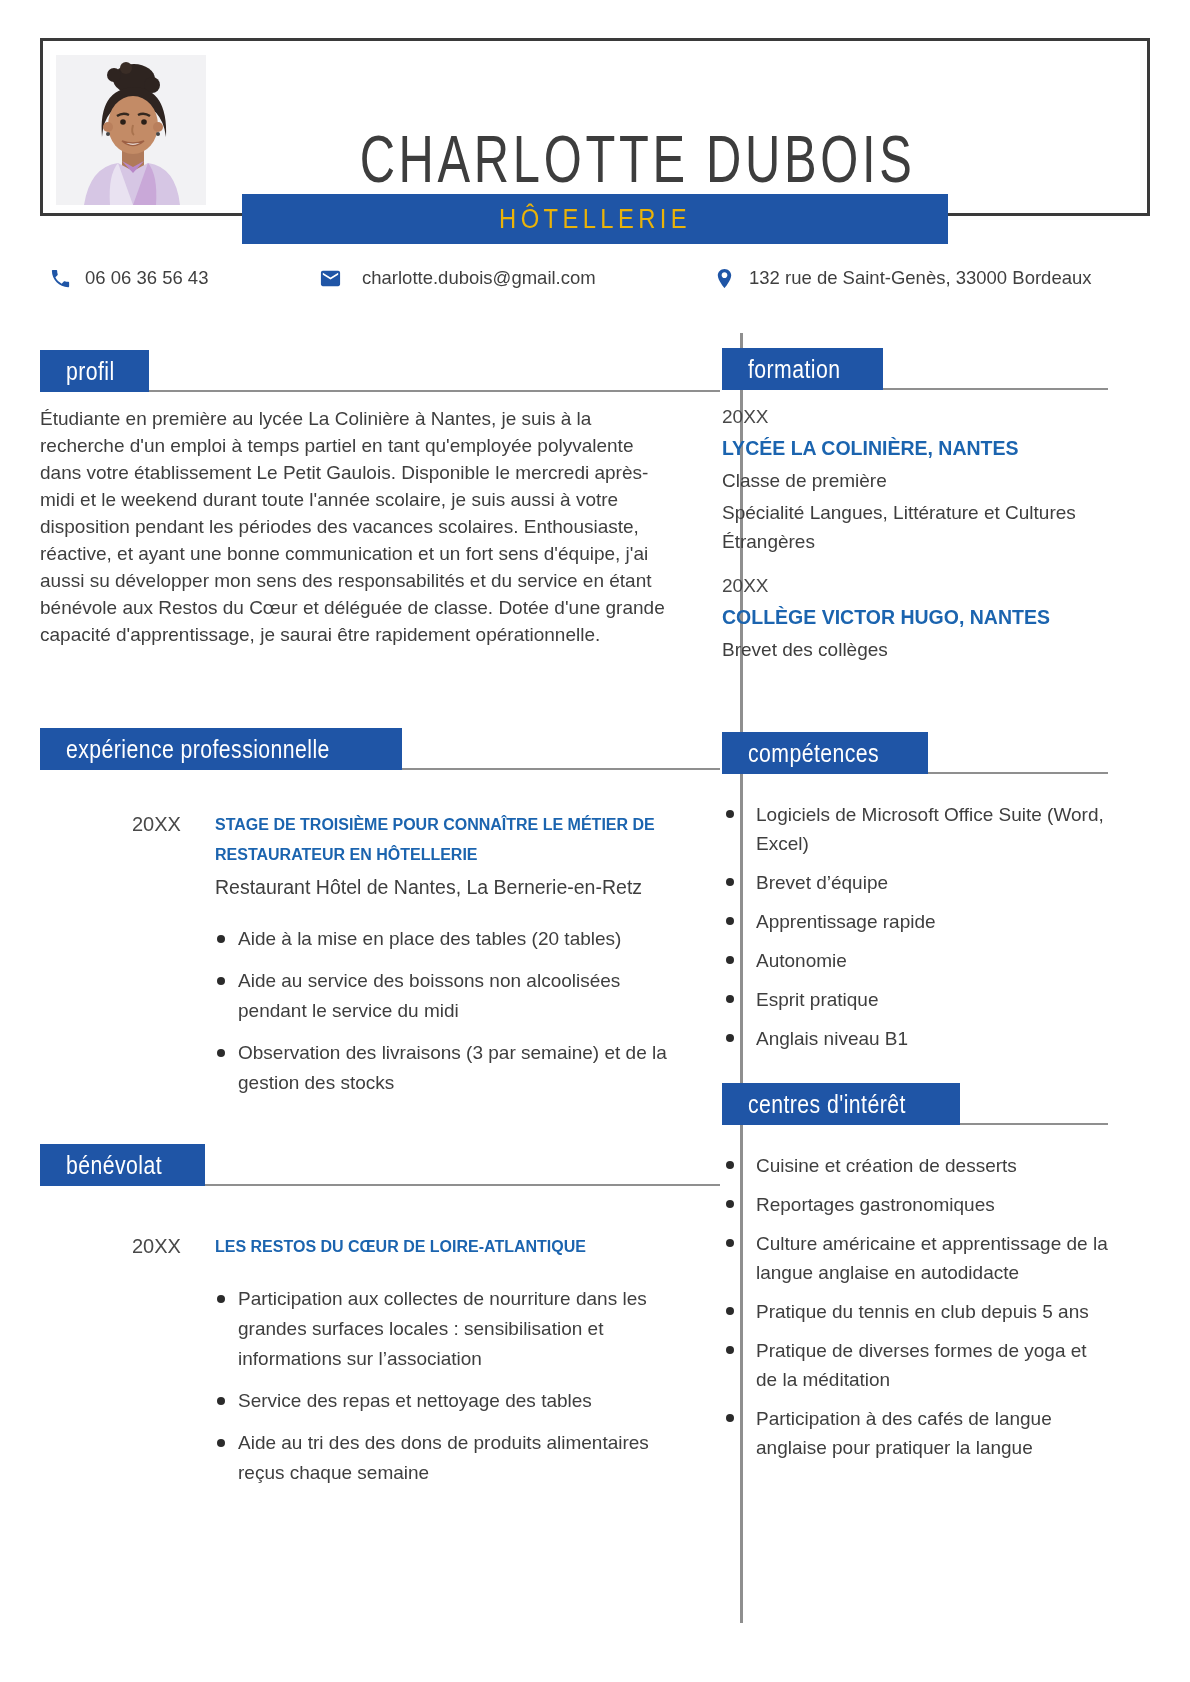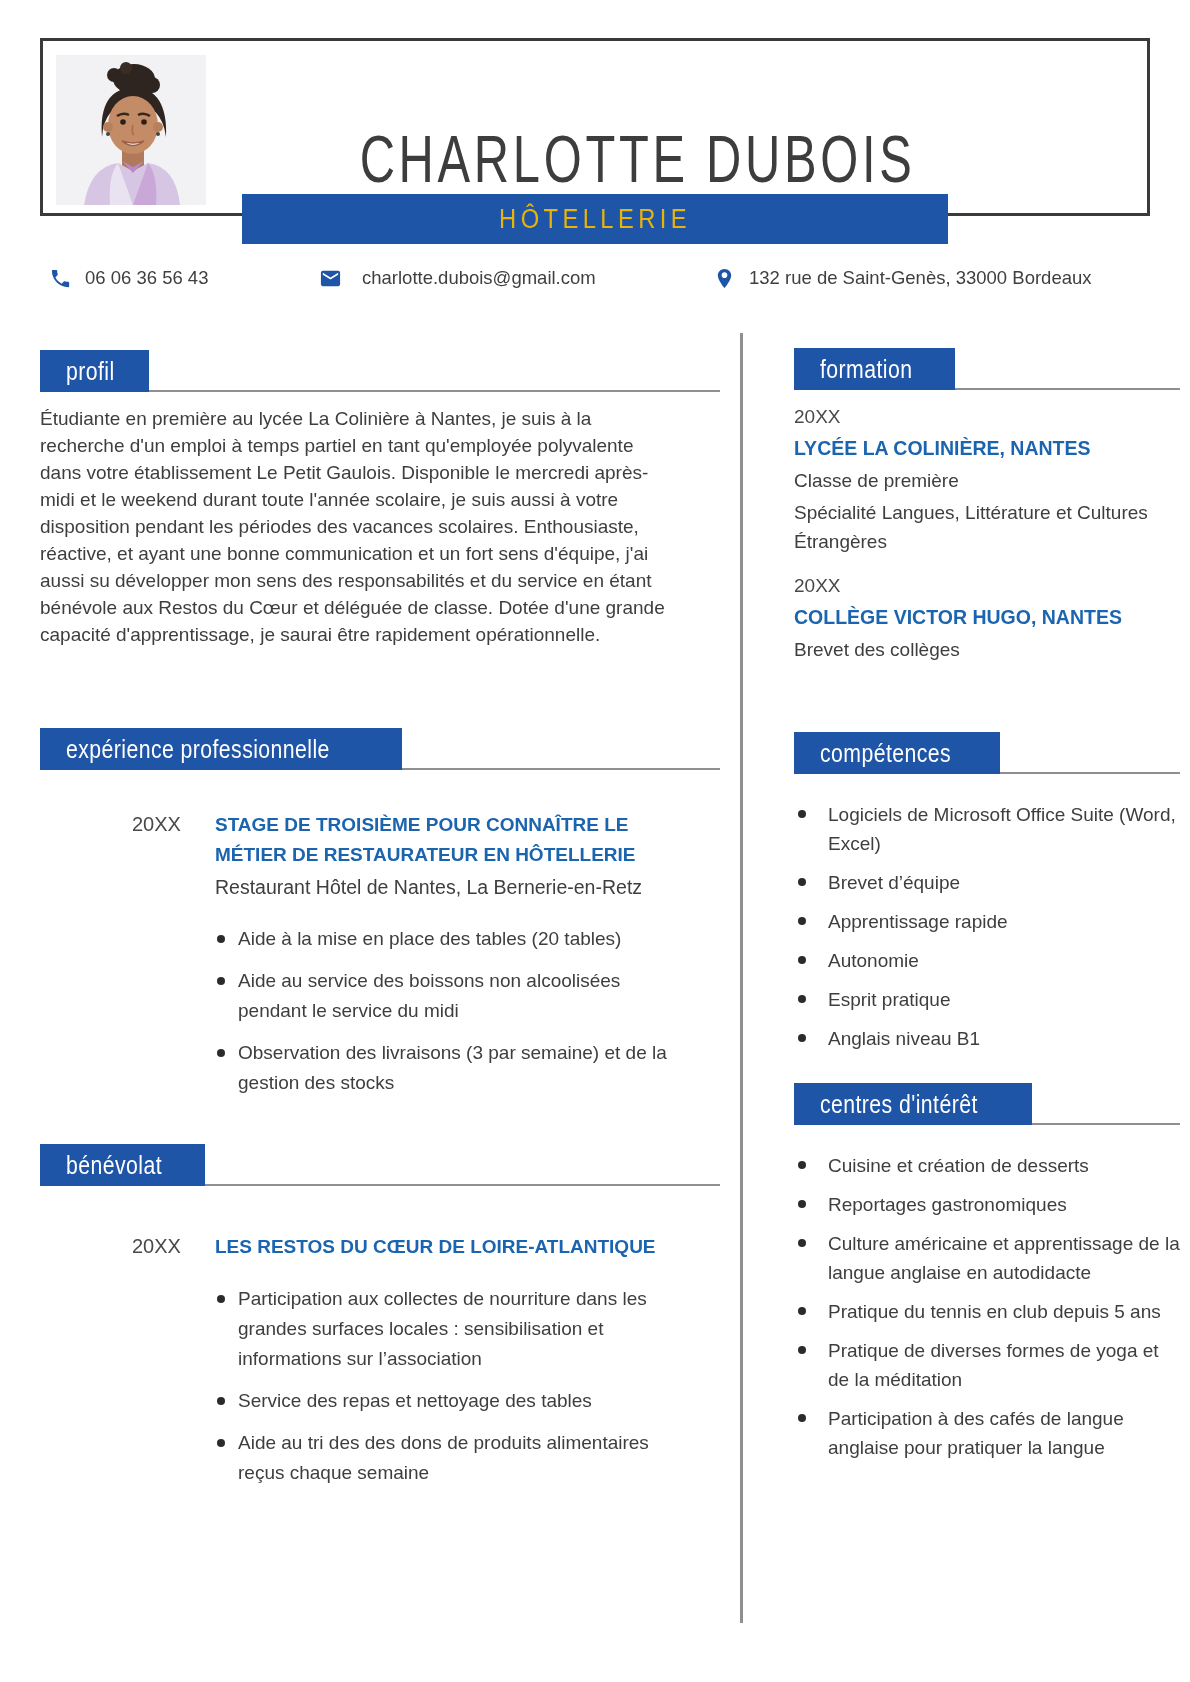--- a/index.html
+++ b/index.html
@@ -35,41 +35,41 @@
   .contact { position:absolute; left:0; top:250px; width:978px; height:56px;padding-left:44px; }
   .contact-item { position:absolute; top:0; height:56px; display:flex; align-items:center; gap:13px; }
   .contact-item.phone   { left:49px;  }
   .contact-item.email   { left:319px;gap:20px; }
   .contact-item.address { left:713px; }
   .contact-item svg { width:23px; height:23px; flex:none; }
   .contact-item .ctext { font-size:18.5px; color:#3f3f3f; white-space:nowrap; }
 
   
   .left-col  { position:absolute; left:40px;  top:352px; width:680px; }
-  .right-col { position:absolute; left:794px; top:350px; width:386px; }
+  .right-col { position:absolute; left:722px; top:350px; width:386px; }
   .v-divider { position:absolute; left:740px; top:333px; width:3px; height:1290px; background:#8f8f8f; }
 
   
   .sec { position:relative; height:40px; border-bottom:2px solid #8f8f8f; }
   .badge {
     position:absolute; left:0; bottom:-2px; height:42px; background:#1f55a6;
     color:#ffffff; padding:0 26px; display:flex; align-items:center;
     font-size:25px; font-weight:400; white-space:nowrap;
   }
   .badge .btxt { display:inline-block; transform:scaleX(0.85); transform-origin:0 50%; letter-spacing:0.5px; }
 
   
   .profil-text { margin-top:13px; width:630px; font-size:19px; line-height:27px; color:#3e3e3e; }
   .sec.exp { margin-top:82px; }
   .sec.ben { margin-top:36px; }
   .entry { display:flex; margin-top:40px; }
   .entry.ben-entry { margin-top:46px; }
   .entry-date { margin-left:92px; width:83px; flex:none; font-size:20px; color:#494949; padding-top:3px; }
   .entry-body { width:458px; }
-  .entry-title { font-size:19px; font-weight:bold; color:#1b64af; line-height:30px; }
+  .entry-title { font-size:16px; font-weight:bold; color:#1b64af; line-height:30px; }
   .entry-sub { font-size:19.5px; color:#3e3e3e; line-height:30px; margin-top:2px; }
   ul.blist { list-style:none; margin:22px 0 0 0; padding:0; }
   ul.blist li { position:relative; padding-left:23px; font-size:19px; line-height:30px; color:#3e3e3e; margin-bottom:12px; }
   ul.blist li::before { content:""; position:absolute; left:2px; top:11px; width:8px; height:8px; border-radius:50%; background:#2b2b2b; }
 
   
   .edu { margin-top:14px; }
   .edu + .edu { margin-top:17px; }
   .edu-date { font-size:19px; color:#494949; line-height:26px; }
   .edu-school { font-size:19.5px; font-weight:bold; color:#1b64af; line-height:30px; margin-top:3px; }

